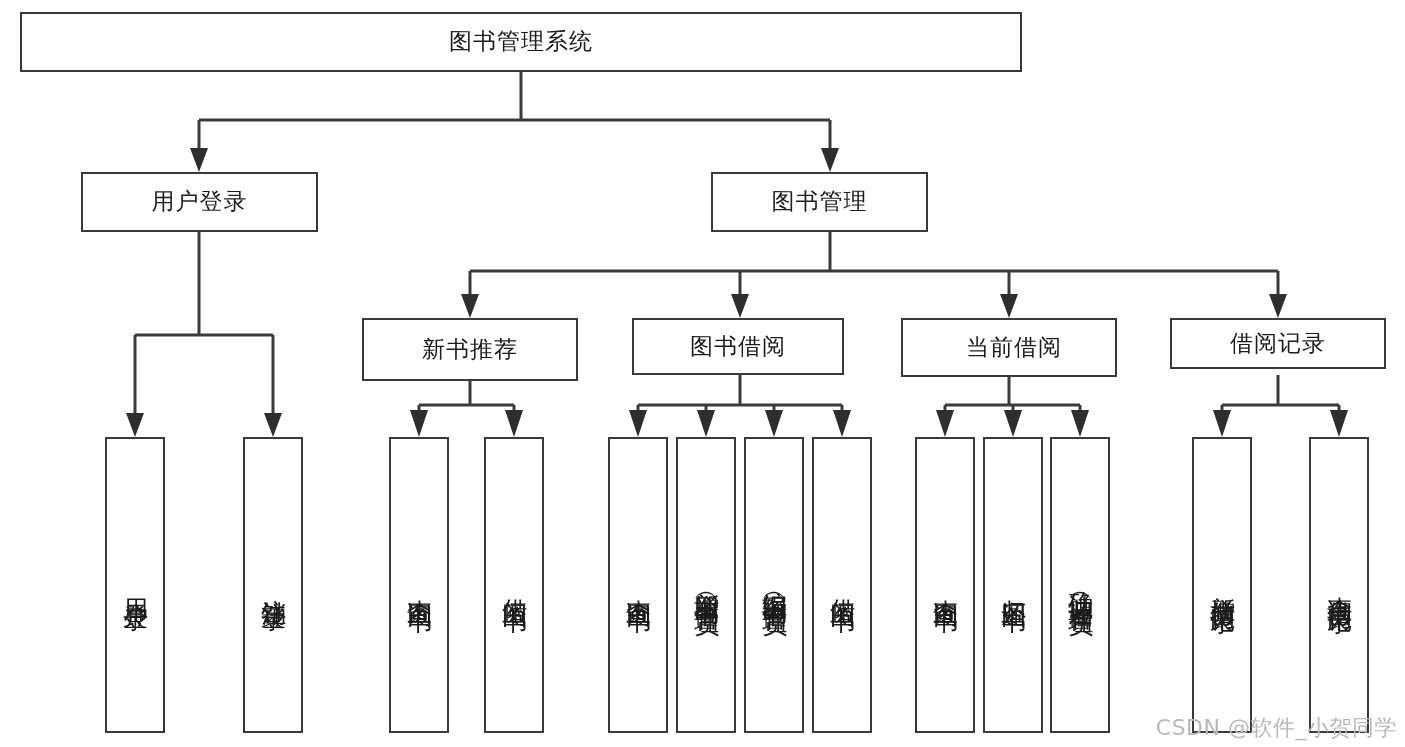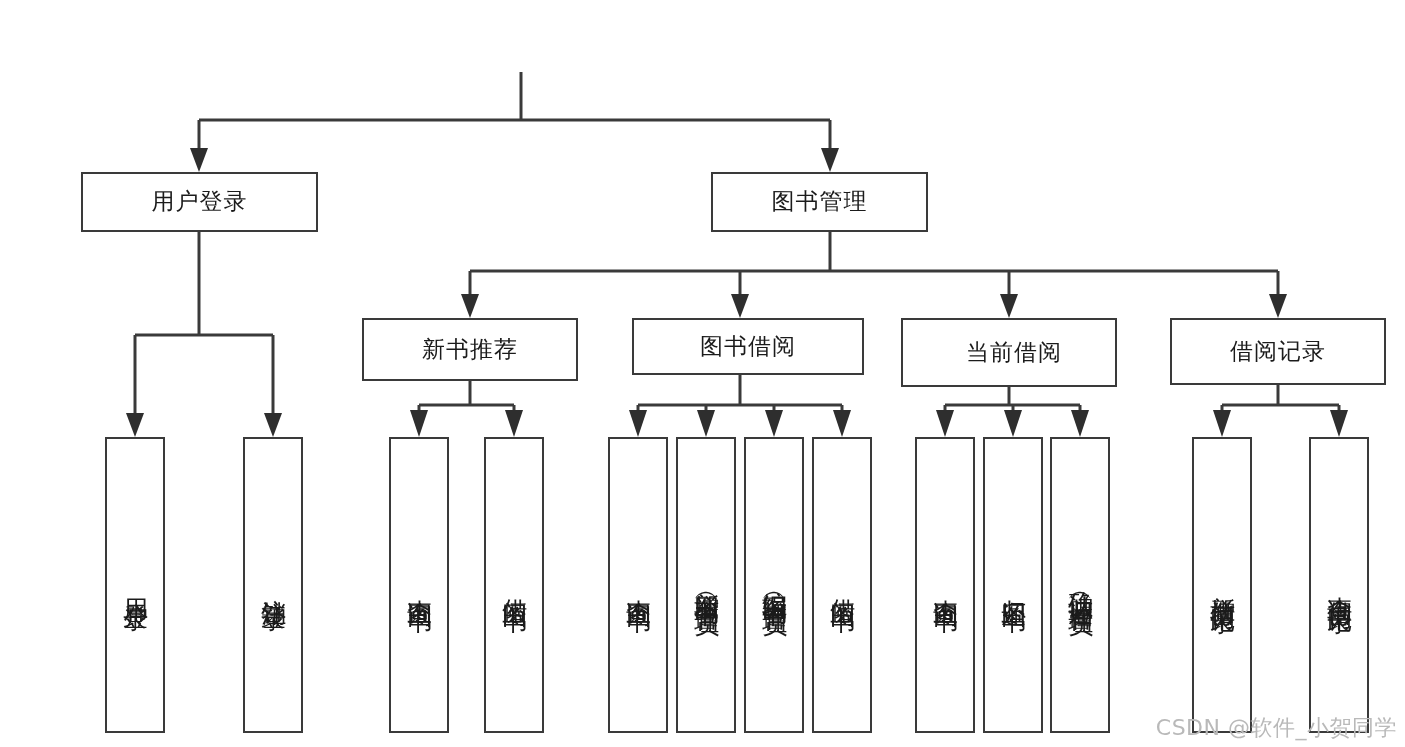--- a/index.html
+++ b/index.html
@@ -133,38 +133,41 @@
     <polygon class="arrowhead" points="1080,437 1071,410 1089,410"></polygon>
 
     <path class="wire" d="M 1278 375 L 1278 405"></path>
     <path class="wire" d="M 1222 405 L 1339 405"></path>
     <path class="wire" d="M 1222 405 L 1222 420"></path>
     <path class="wire" d="M 1339 405 L 1339 420"></path>
     <polygon class="arrowhead" points="1222,437 1213,410 1231,410"></polygon>
     <polygon class="arrowhead" points="1339,437 1330,410 1348,410"></polygon>
   </svg>
 
+  <div class="node horiz" style="left:20px;top:12px;width:1002px;height:60px;">
+    <span class="label">图书管理系统</span>
+  </div>
 
   <div class="node horiz" style="left:81px;top:172px;width:237px;height:60px;">
     <span class="label">用户登录</span>
   </div>
   <div class="node horiz" style="left:711px;top:172px;width:217px;height:60px;">
     <span class="label">图书管理</span>
   </div>
 
   <div class="node horiz" style="left:362px;top:318px;width:216px;height:63px;">
     <span class="label">新书推荐</span>
   </div>
-  <div class="node horiz" style="left:632px;top:318px;width:232px;height:57px;">
+  <div class="node horiz" style="left:632px;top:318px;width:212px;height:57px;">
     <span class="label">图书借阅</span>
   </div>
-  <div class="node horiz" style="left:901px;top:318px;width:216px;height:69px;padding-left:10px;">
+  <div class="node horiz" style="left:901px;top:318px;width:216px;height:59px;padding-left:10px;">
     <span class="label">当前借阅</span>
   </div>
-  <div class="node horiz" style="left:1170px;top:318px;width:216px;height:67px;">
+  <div class="node horiz" style="left:1170px;top:318px;width:216px;height:51px;">
     <span class="label">借阅记录</span>
   </div>
 
   <div class="node vert" style="left:105px;top:437px;width:60px;height:296px;">
     <span class="label">用户登录</span>
   </div>
   <div class="node vert" style="left:243px;top:437px;width:60px;height:296px;">
     <span class="label">注销登录</span>
   </div>
 

